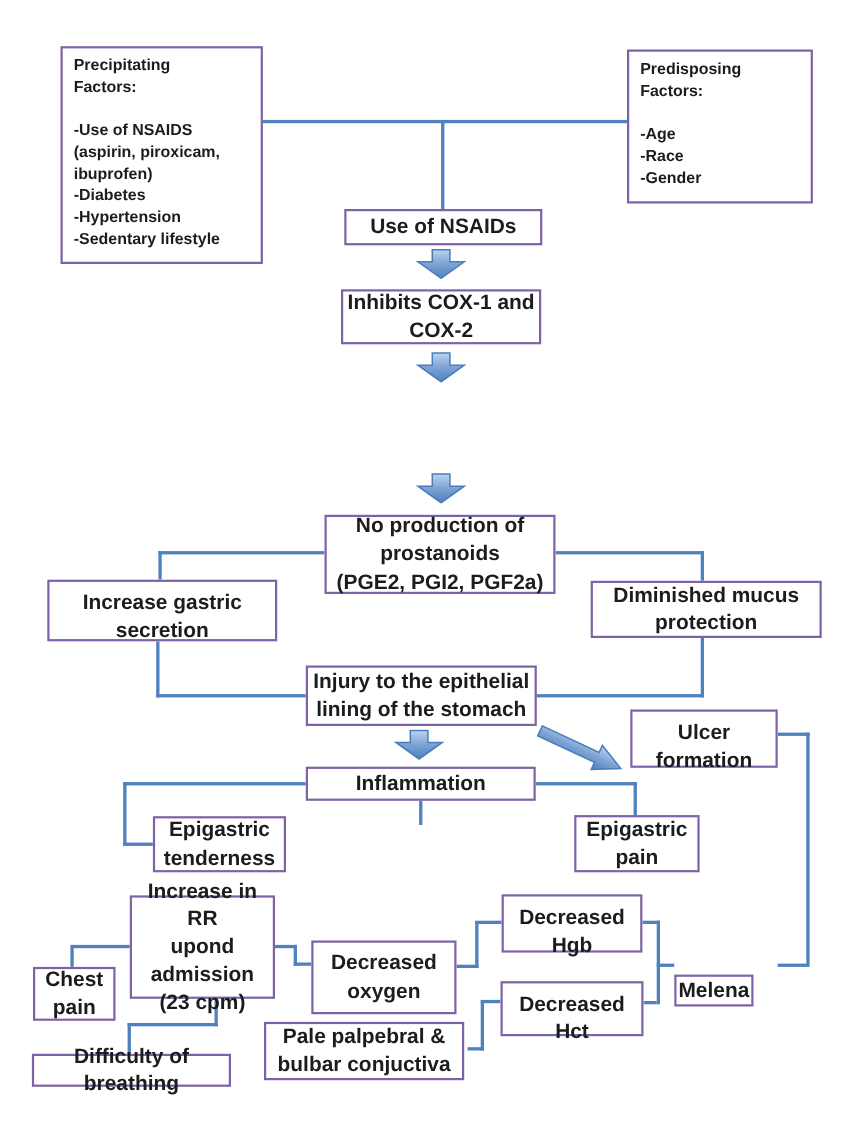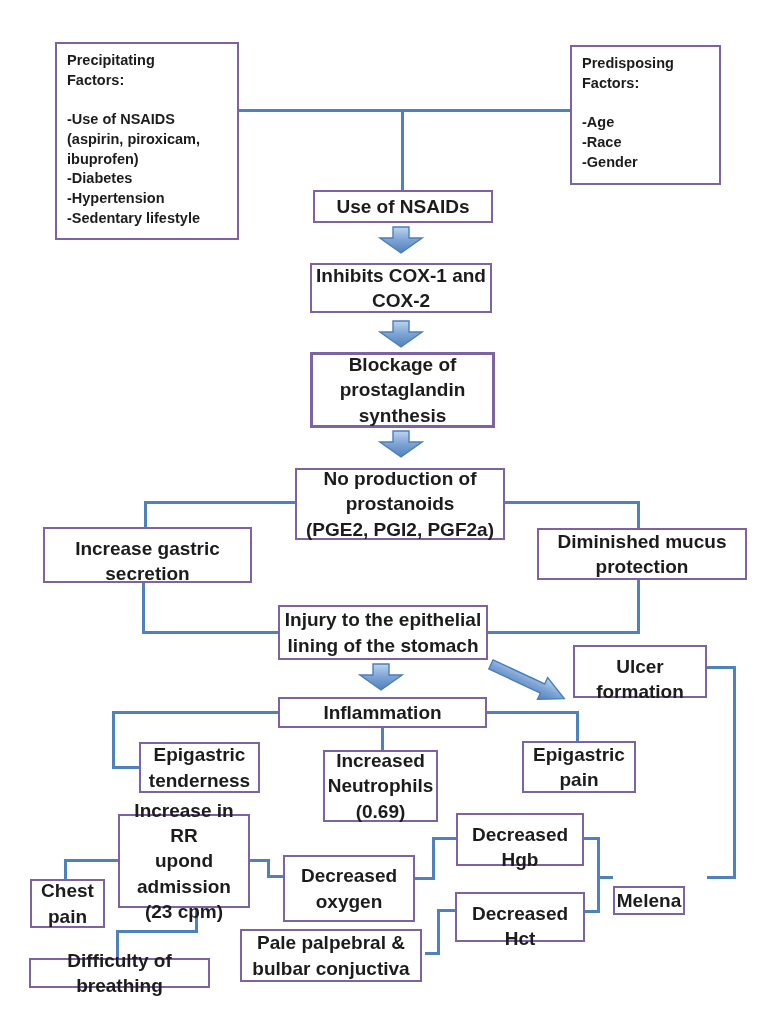--- a/index.html
+++ b/index.html
@@ -105,39 +105,34 @@
     <span class="txt">Precipitating
 Factors:
 
 -Use of NSAIDS
 (aspirin, piroxicam,
 ibuprofen)
 -Diabetes
 -Hypertension
 -Sedentary lifestyle</span>
   </div>
-  <div class="node align-left" style="left:570px;top:45px;width:151px;height:140px">
+  <div class="node align-left" style="left:570px;top:45px;width:169px;height:140px">
     <span class="txt">Predisposing
 Factors:
 
 -Age
 -Race
 -Gender</span>
   </div>
   <div class="node" style="left:313px;top:190px;width:180px;height:33px">
     <span class="txt">Use of NSAIDs</span>
   </div>
   <div class="node" style="left:310px;top:263px;width:182px;height:50px">
     <span class="txt">Inhibits COX-1 and
 COX-2</span>
-  </div>
-  <div class="node" style="left:310px;top:352px;width:185px;height:76px;border-width:3px">
-    <span class="txt">Blockage of
-prostaglandin
-synthesis</span>
   </div>
   <div class="node" style="left:295px;top:468px;width:210px;height:72px">
     <span class="txt">No production of
 prostanoids
 (PGE2, PGI2, PGF2a)</span>
   </div>
   <div class="node align-top" style="left:43px;top:527px;width:209px;height:56px">
     <span class="txt">Increase gastric secretion</span>
   </div>
   <div class="node" style="left:537px;top:528px;width:210px;height:52px">
@@ -150,25 +145,20 @@
   </div>
   <div class="node" style="left:278px;top:697px;width:209px;height:31px">
     <span class="txt">Inflammation</span>
   </div>
   <div class="node align-top" style="left:573px;top:645px;width:134px;height:53px">
     <span class="txt">Ulcer formation</span>
   </div>
   <div class="node" style="left:139px;top:742px;width:121px;height:51px">
     <span class="txt">Epigastric
 tenderness</span>
-  </div>
-  <div class="node" style="left:323px;top:750px;width:115px;height:72px">
-    <span class="txt">Increased
-Neutrophils
-(0.69)</span>
   </div>
   <div class="node" style="left:522px;top:741px;width:114px;height:52px">
     <span class="txt">Epigastric
 pain</span>
   </div>
   <div class="node" style="left:118px;top:814px;width:132px;height:94px">
     <span class="txt">Increase in RR
 upond
 admission
 (23 cpm)</span>

